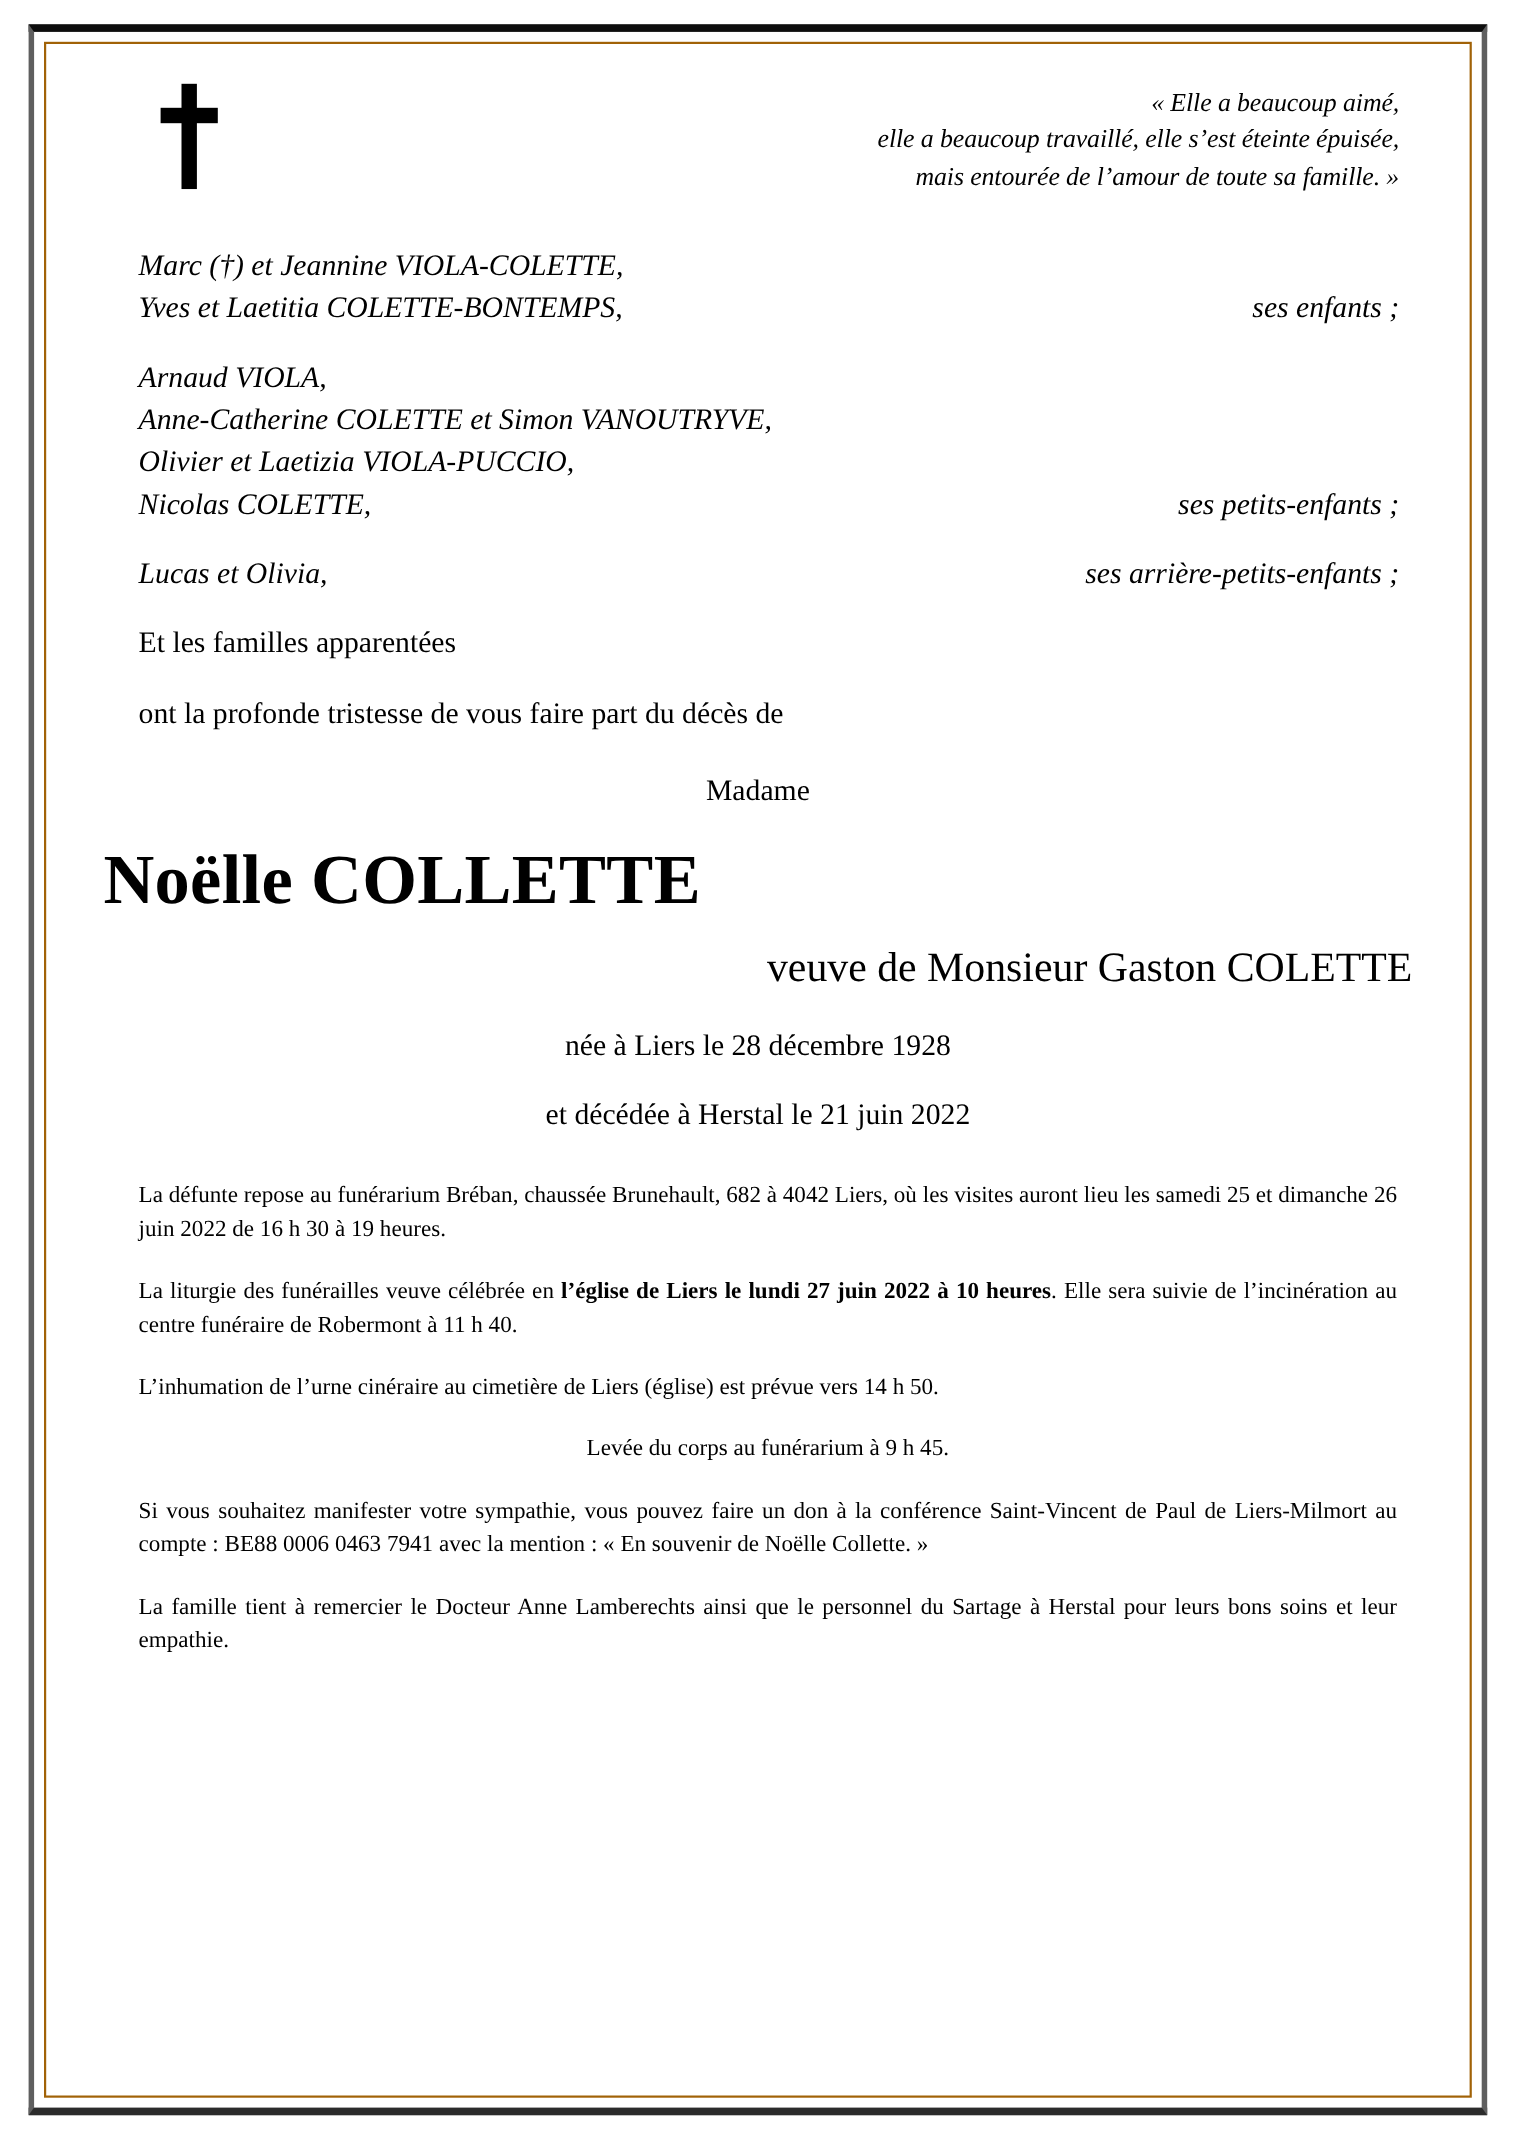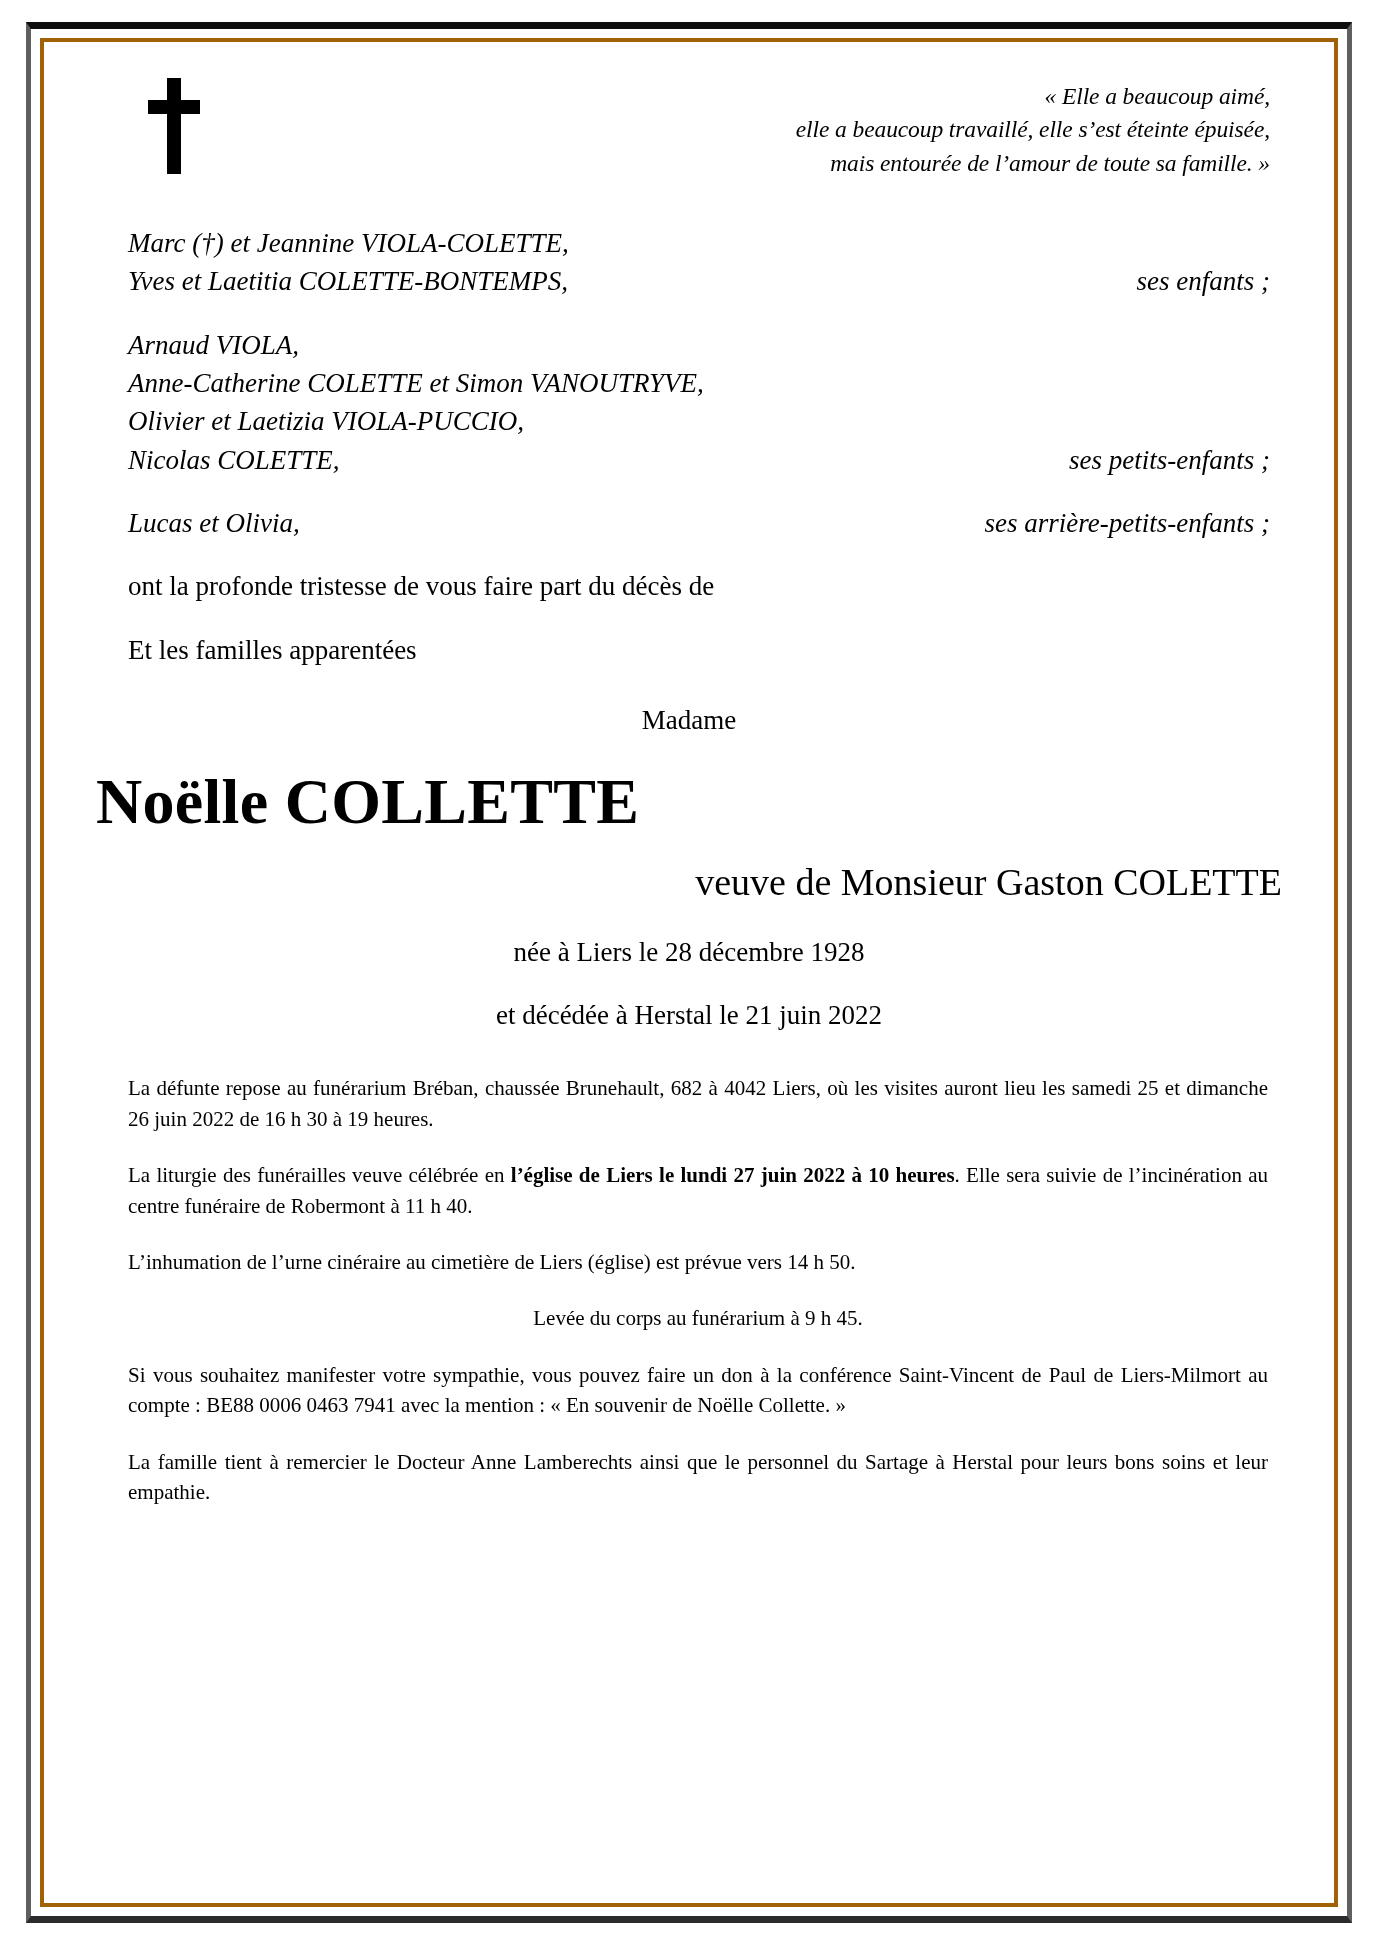--- a/index.html
+++ b/index.html
@@ -35,21 +35,21 @@
     border-right: 5px solid #5f5f5f;
     border-bottom: 7px solid #2b2b2b;
     background: #ffffff;
   }
   .frame-inner {
     position: absolute;
     top: 9px;
     left: 9px;
     right: 9px;
     bottom: 9px;
-    border: 4px solid #a16207;
+    border: 2px solid #a16207;
     background: #ffffff;
     box-sizing: border-box;
   }
   .content {
     position: absolute;
     top: 0; left: 0; right: 0; bottom: 0;
     box-sizing: border-box;
     padding: 26px 52px 20px 52px;
     overflow: hidden;
   }
@@ -207,23 +207,23 @@
 
           <div class="fam-group">
             <div class="fam-line">
               <span class="fam-names">Lucas et Olivia,</span>
               <span class="fam-role">ses arrière-petits-enfants ;</span>
             </div>
           </div>
 
         </div>
 
+        <div class="simple-line">Et les familles apparentées</div>
+
         <div class="simple-line">ont la profonde tristesse de vous faire part du décès de</div>
-
-        <div class="simple-line">Et les familles apparentées</div>
 
         <div class="madame">Madame</div>
 
         <div class="deceased-name">Noëlle COLLETTE</div>
 
         <div class="spouse">veuve de Monsieur Gaston COLETTE</div>
 
         <div class="born">née à Liers le 28 décembre 1928</div>
 
         <div class="died">et décédée à Herstal le 21 juin 2022</div>

